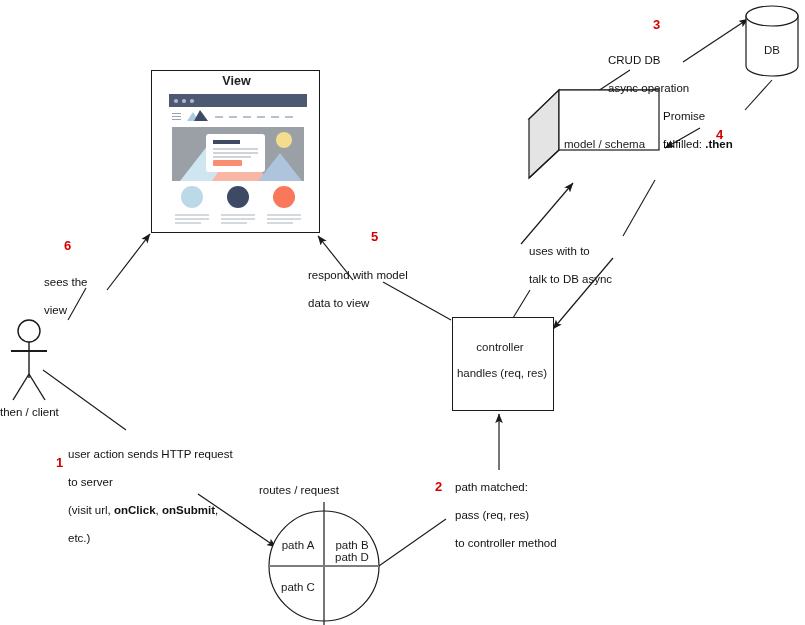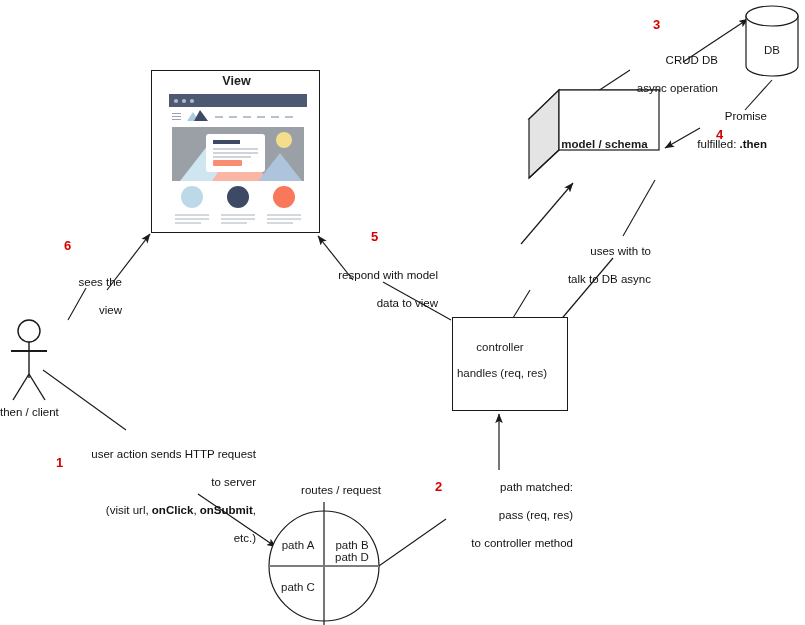--- a/index.html
+++ b/index.html
@@ -21,21 +21,21 @@
     top: 0;
     width: 805px;
     height: 625px;
   }
   .lbl {
     position: absolute;
     font-family: "Liberation Sans", sans-serif;
     font-size: 11.5px;
     line-height: 14px;
     color: #111111;
-    text-align: right;
+    text-align: left;
     white-space: pre-line;
     pointer-events: none;
   }
   .num {
     position: absolute;
     font-family: "Liberation Sans", sans-serif;
     font-size: 13px;
     font-weight: bold;
     color: #d40000;
   }
@@ -157,21 +157,21 @@
   .mock-line {
     position: absolute;
     height: 1.7px;
     background: #d4d9de;
   }
   
   #controller-box {
     position: absolute;
     left: 452px;
     top: 317px;
-    width: 116px;
+    width: 102px;
     height: 94px;
     border: 1.3px solid #1a1a1a;
     background: #ffffff;
     box-sizing: border-box;
   }
   #controller-box .t1 {
     position: absolute;
     left: 0;
     top: 23px;
     width: 94px;
@@ -186,21 +186,20 @@
     text-align: right;
     font-size: 11.5px;
   }
   #model-label {
     position: absolute;
     left: 552px;
     top: 138px;
     width: 105px;
     text-align: center;
     font-size: 11.5px;
-    font-weight: bold;
   }
   #db-label {
     position: absolute;
     left: 742px;
     top: 44px;
     width: 60px;
     text-align: center;
     font-size: 11.5px;
   }
   .path-lbl {

